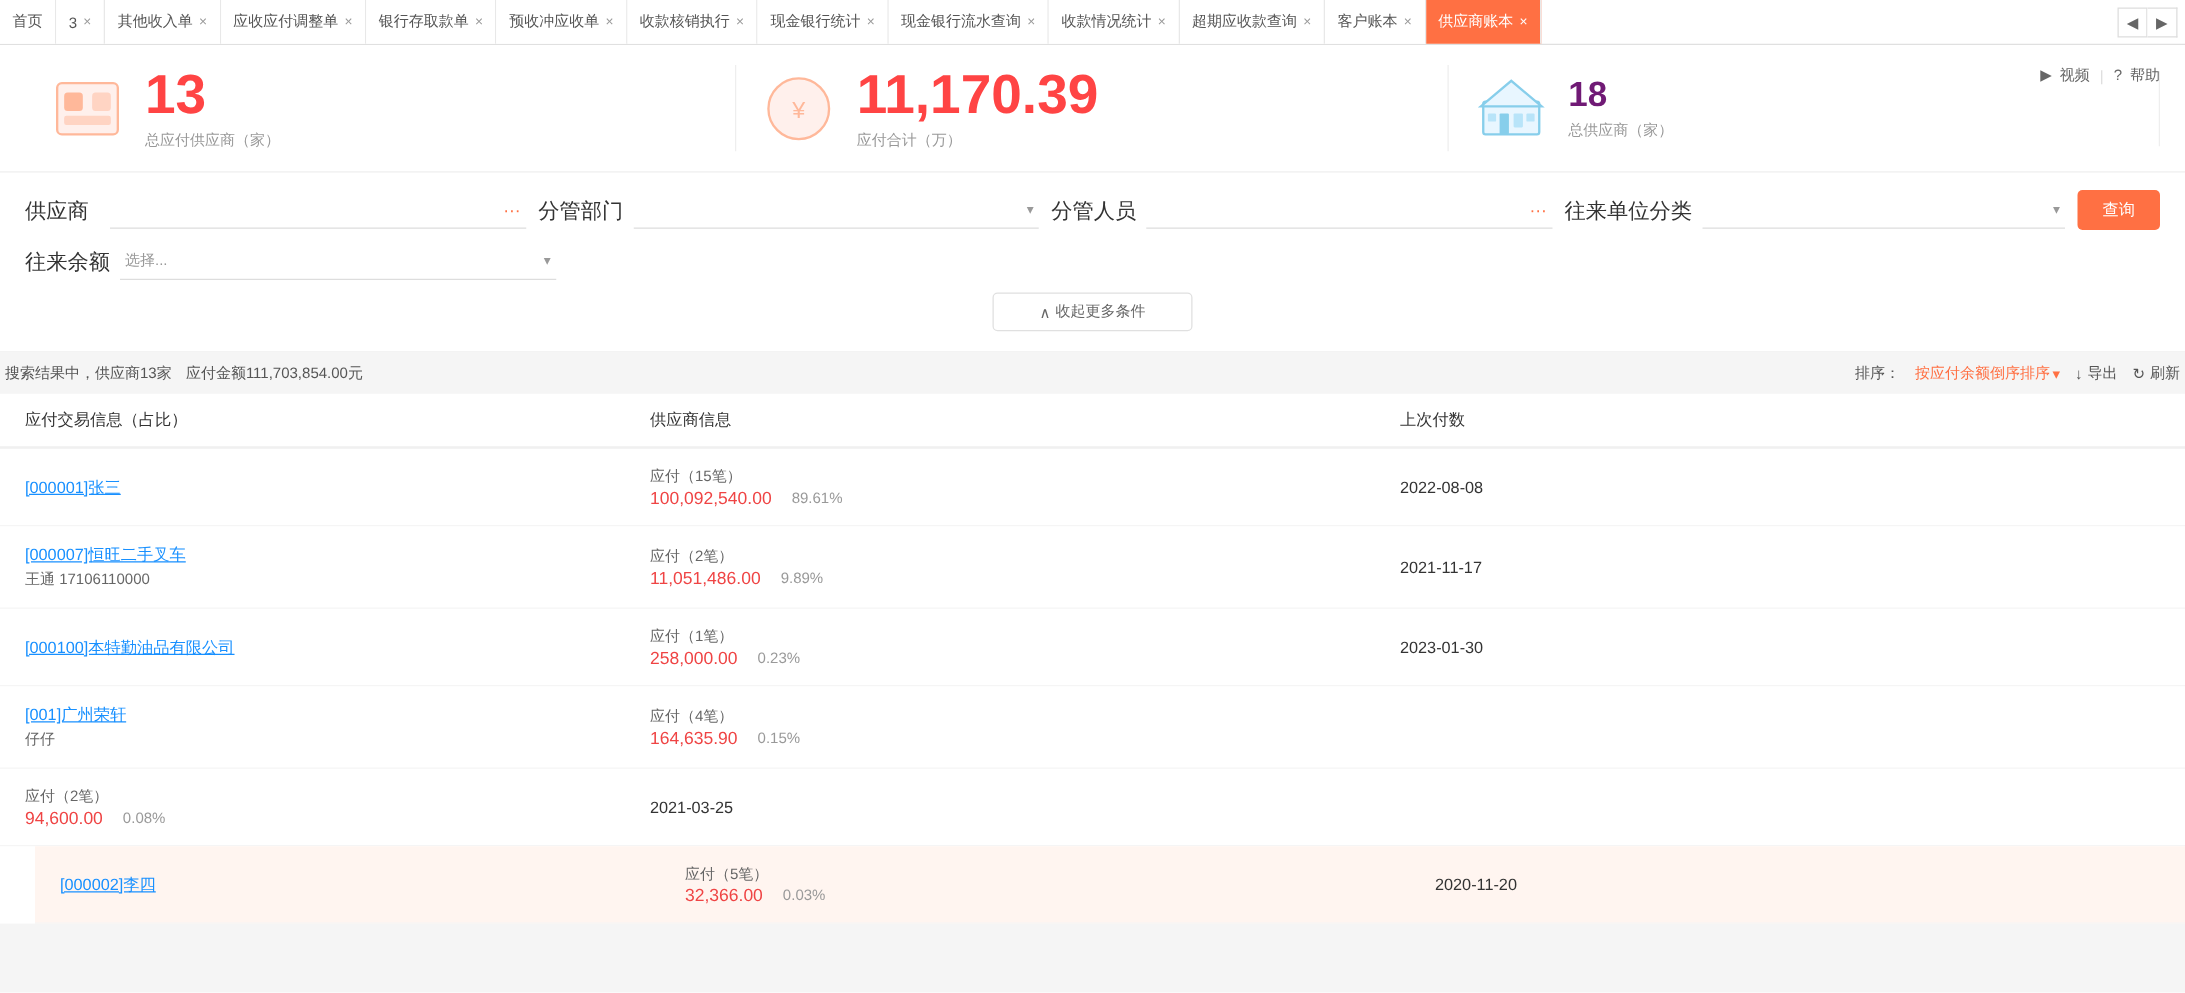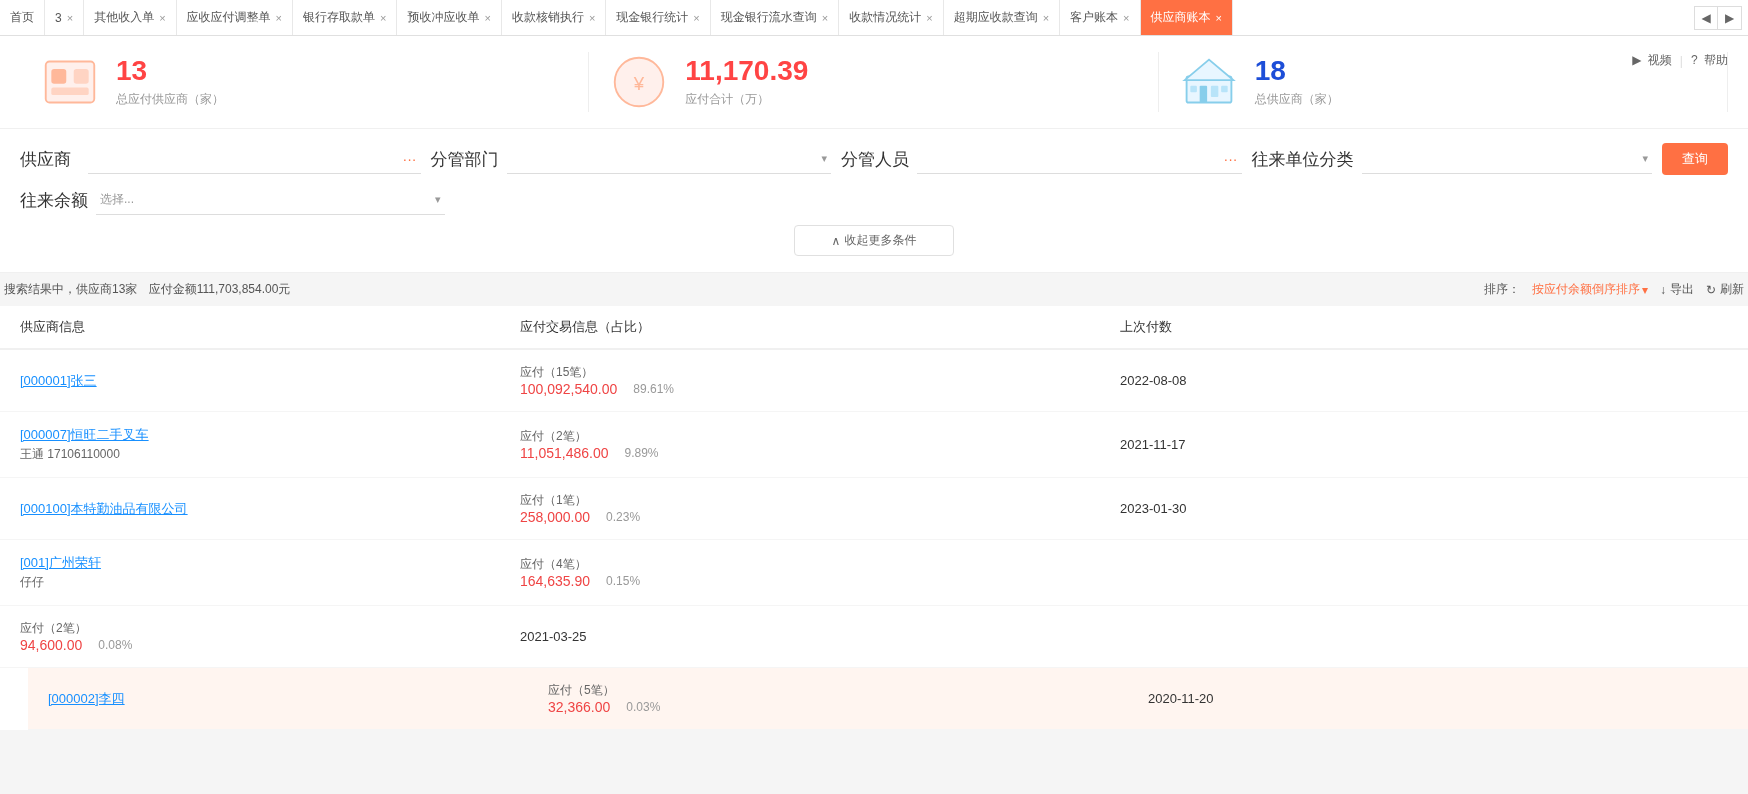--- a/index.html
+++ b/index.html
@@ -76,21 +76,21 @@
       height: 60px;
       margin-right: 16px;
       display: flex;
       align-items: center;
       justify-content: center;
       flex-shrink: 0;
     }
     .stat-icon svg { width: 56px; height: 56px; }
     .stat-info { display: flex; flex-direction: column; }
     .stat-number {
-      font-size: 28px;
+      font-size: 44px;
       font-weight: bold;
       color: #ff4444;
       line-height: 1.1;
     }
     .stat-label { font-size: 12px; color: #999; margin-top: 4px; }
     .header-actions {
       position: absolute;
       right: 20px;
       top: 16px;
       display: flex;
@@ -324,21 +324,21 @@
       <svg viewBox="0 0 60 60" fill="none">
         <rect x="6" y="24" width="48" height="28" rx="2" fill="#e8f6ff" stroke="#87ceeb" stroke-width="2"></rect>
         <polygon points="4,28 30,6 56,28" fill="#e8f6ff" stroke="#87ceeb" stroke-width="2"></polygon>
         <rect x="20" y="34" width="8" height="18" rx="1" fill="#87ceeb"></rect>
         <rect x="32" y="34" width="8" height="12" rx="1" fill="#b8e4f9"></rect>
         <rect x="10" y="34" width="7" height="7" rx="1" fill="#b8e4f9"></rect>
         <rect x="43" y="34" width="7" height="7" rx="1" fill="#b8e4f9"></rect>
       </svg>
     </div>
     <div class="stat-info">
-      <span class="stat-number" style="color:#1d4ed8;font-size:28px;">18</span>
+      <span class="stat-number" style="color:#701a75;font-size:28px;">18</span>
       <span class="stat-label">总供应商（家）</span>
     </div>
   </div>
 
   <div class="header-actions">
     <span>
       <span style="margin-right:3px;">▶</span>
       <span>视频</span>
     </span>
     <span class="separator">|</span>
@@ -425,22 +425,22 @@
     </div>
     <div class="action-btn">
       <span>↻</span>
       <span>刷新</span>
     </div>
   </div>
 </div>
 
 <div class="table-container">
   <div class="table-header">
+    <span>应付交易信息（占比）</span>
     <span>供应商信息</span>
-    <span>应付交易信息（占比）</span>
     <span>上次付数</span>
   </div>
   <div id="table-body">
       <div class="table-row">
         <div><span class="supplier-link">[000001]张三</span></div>
         <div class="transaction-info">
           <div class="trans-label">应付（15笔）</div>
           <div class="trans-row">
             <span class="trans-amount">100,092,540.00</span>
             <span class="trans-percent">89.61%</span>

